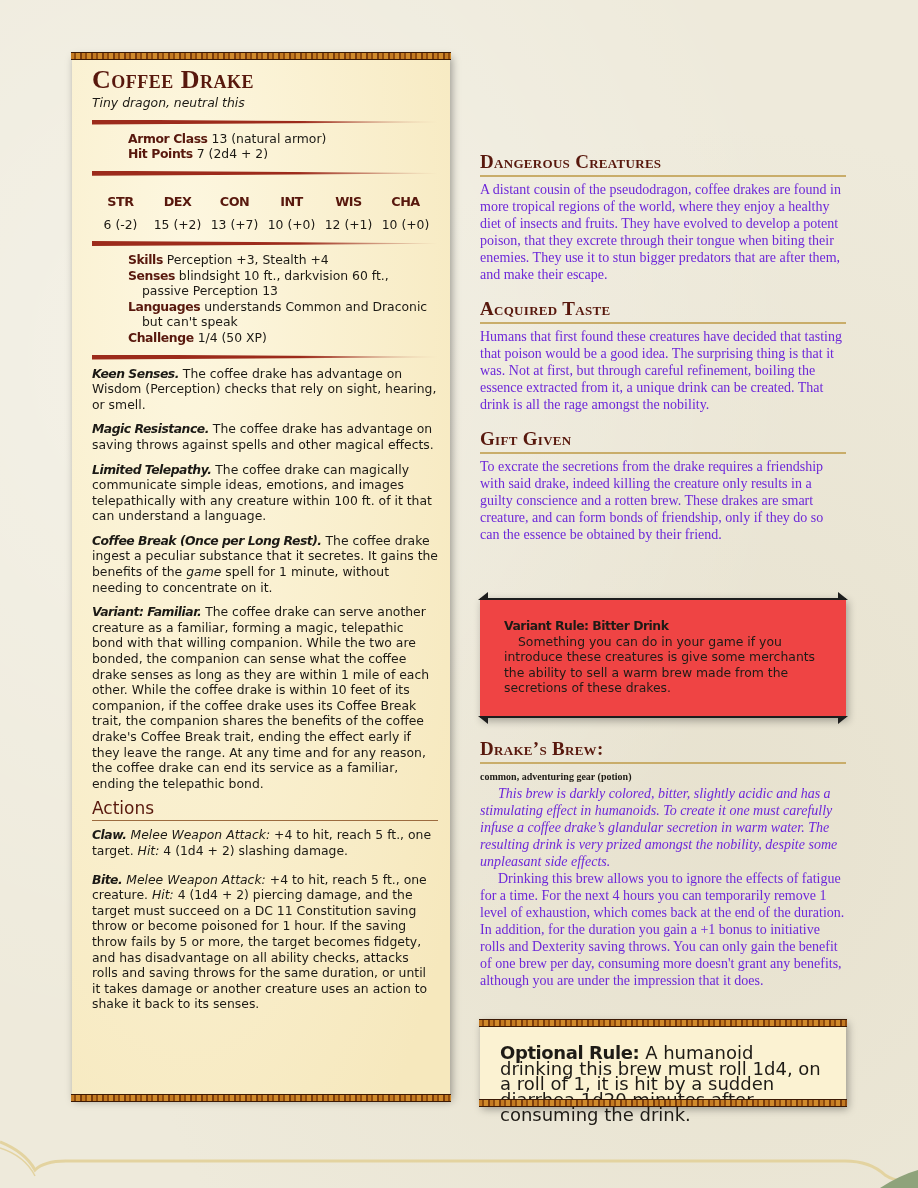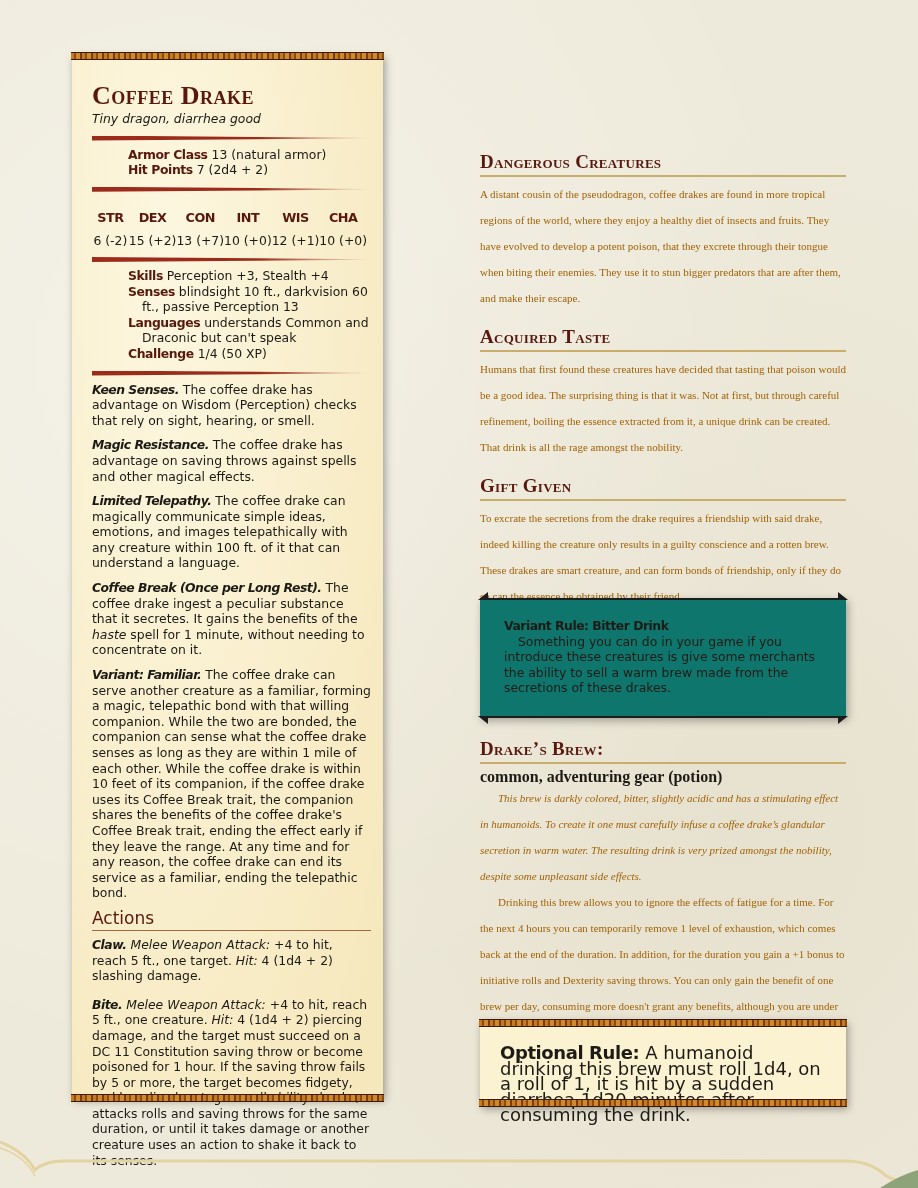--- a/index.html
+++ b/index.html
@@ -8,25 +8,25 @@
     background: #eeeadb;
     background-image:
       radial-gradient(ellipse at 20% 30%, rgba(255,255,255,0.35), rgba(255,255,255,0) 60%),
       radial-gradient(ellipse at 80% 70%, rgba(210,200,170,0.25), rgba(0,0,0,0) 60%);
     position: relative;
     font-family: "Liberation Serif", serif;
     color: #1e1b16;
   }
   
   .statblock {
-    position: absolute; left: 72px; top: 54px; width: 311px; height: 1044px;
+    position: absolute; left: 72px; top: 54px; width: 378px; height: 1044px;
     background: #fbf2d2;
     background-image: radial-gradient(ellipse at 30% 20%, #fdf7e0, #f6e8bd 90%);
     box-shadow: 2px 3px 8px rgba(0,0,0,0.35);
-    padding: 28px 12px 0 20px;
+    padding: 12px 12px 0 20px;
     font-family: "DejaVu Sans", sans-serif;
     font-size: 12.4px; line-height: 15.6px;
     color: #1c1a15;
   }
   .bar-top, .bar-bottom {
     position: absolute; left: -1px; right: -1px; height: 8px;
     background: repeating-linear-gradient(90deg, #c37a22 0 3px, #8f4b0e 3px 5px, #d08a2b 5px 9px, #7b3c0b 9px 11px);
     border-top: 1px solid #3b1a05; border-bottom: 1px solid #3b1a05;
   }
   .bar-top { top: -2px; } .bar-bottom { bottom: -4px; }
@@ -55,59 +55,59 @@
     font-size: 17px; line-height: 22px; color: #58180d; font-weight: normal;
     border-bottom: 1px solid #9c6b3f; margin: 6px 0 6px 0; padding-bottom: 1px;
   }
   
   .right { position: absolute; left: 480px; top: 150px; width: 366px; }
   .sec-h {
     font-family: "Liberation Serif", serif; font-variant: small-caps; font-weight: bold;
     font-size: 19px; line-height: 24px; color: #58180d; letter-spacing: 0.3px;
     border-bottom: 2px solid #c9ad6a; padding-bottom: 1px; margin-bottom: 4px;
   }
-  .body-t { font-size: 11px; line-height: 26px; color: #a16207; }
+  .body-t { font-size: 14px; line-height: 17px; color: #6d28d9; }
   .sec { margin-bottom: 14px; }
   .note {
     position: absolute; left: 480px; top: 598px; width: 366px; height: 120px;
-    background: #0f766e; box-shadow: 2px 3px 8px rgba(0,0,0,0.3);
+    background: #ef4444; box-shadow: 2px 3px 8px rgba(0,0,0,0.3);
     border-top: 2px solid #1d1d1d; border-bottom: 2px solid #1d1d1d;
     padding: 18px 24px 0 24px;
     font-family: "DejaVu Sans", sans-serif; font-size: 12.4px; line-height: 15.6px;
   }
   .note::before, .note::after, .note .cb1, .note .cb2 {
     content: ""; position: absolute; width: 0; height: 0;
   }
   .note::before { left: -2px; top: -8px; border-right: 10px solid #1d1d1d; border-top: 8px solid transparent; }
   .note::after { right: -2px; top: -8px; border-left: 10px solid #1d1d1d; border-top: 8px solid transparent; }
   .note .cb1 { left: -2px; bottom: -8px; border-right: 10px solid #1d1d1d; border-bottom: 8px solid transparent; }
   .note .cb2 { right: -2px; bottom: -8px; border-left: 10px solid #1d1d1d; border-bottom: 8px solid transparent; }
   .note-title { font-weight: bold; letter-spacing: -0.5px; }
   .note-body { text-indent: 14px; }
   .brew { position: absolute; left: 480px; top: 737px; width: 366px; }
-  .brew-sub { font-weight: bold; font-size: 16px; line-height: 17px; }
+  .brew-sub { font-weight: bold; font-size: 10px; line-height: 17px; }
   .indent { text-indent: 18px; }
   .italic { font-style: italic; }
   .opt {
     position: absolute; left: 480px; top: 1020px; width: 366px; height: 86px;
     background: #fbf2d2; box-shadow: 2px 3px 8px rgba(0,0,0,0.35);
     padding: 25px 20px 0 20px;
     font-family: "DejaVu Sans", sans-serif; font-size: 18px; line-height: 15.6px;
   }
   .opt .bar-top { top: -1px; } .opt .bar-bottom { bottom: -1px; }
   .opt b { letter-spacing: -0.4px; }
   .footer-line { position: absolute; left: 0; top: 1130px; width: 918px; height: 58px; }
 </style>
 </head>
 <body>
 
 <div class="statblock">
   <div class="bar-top"></div>
   <div class="sb-name">Coffee Drake</div>
-  <div class="sb-type">Tiny dragon, diarrhea good</div>
+  <div class="sb-type">Tiny dragon, neutral this</div>
   <div class="taper"></div>
 
   <div class="prop"><b>Armor Class</b> <span>13 (natural armor)</span></div>
   <div class="prop"><b>Hit Points</b> <span>7 (2d4 + 2)</span></div>
 
   <div class="taper"></div>
 
   <div class="abilities">
     <div class="ab">
         <div class="lbl">STR</div>
@@ -141,21 +141,21 @@
   <div class="prop hang"><b>Senses</b> <span>blindsight 10 ft., darkvision 60 ft., passive Perception 13</span></div>
   <div class="prop hang"><b>Languages</b> <span>understands Common and Draconic but can't speak</span></div>
   <div class="prop hang"><b>Challenge</b> <span>1/4 (50 XP)</span></div>
 
   <div class="taper"></div>
 
   <div>
     <p class="trait"><span class="tname">Keen Senses.</span> <span>The coffee drake has advantage on Wisdom (Perception) checks that rely on sight, hearing, or smell.</span></p>
     <p class="trait"><span class="tname">Magic Resistance.</span> <span>The coffee drake has advantage on saving throws against spells and other magical effects.</span></p>
     <p class="trait"><span class="tname">Limited Telepathy.</span> <span>The coffee drake can magically communicate simple ideas, emotions, and images telepathically with any creature within 100 ft. of it that can understand a language.</span></p>
-    <p class="trait"><span class="tname">Coffee Break (Once per Long Rest).</span> <span>The coffee drake ingest a peculiar substance that it secretes. It gains the benefits of the</span> <i>haste</i> <span>spell for 1 minute, without needing to concentrate on it.</span></p>
+    <p class="trait"><span class="tname">Coffee Break (Once per Long Rest).</span> <span>The coffee drake ingest a peculiar substance that it secretes. It gains the benefits of the</span> <i>game</i> <span>spell for 1 minute, without needing to concentrate on it.</span></p>
     <p class="trait"><span class="tname">Variant: Familiar.</span> <span>The coffee drake can serve another creature as a familiar, forming a magic, telepathic bond with that willing companion. While the two are bonded, the companion can sense what the coffee drake senses as long as they are within 1 mile of each other. While the coffee drake is within 10 feet of its companion, if the coffee drake uses its Coffee Break trait, the companion shares the benefits of the coffee drake's Coffee Break trait, ending the effect early if they leave the range. At any time and for any reason, the coffee drake can end its service as a familiar, ending the telepathic bond.</span></p>
   </div>
 
   <h3 class="actions-h">Actions</h3>
 
   <div>
     <p class="trait"><span class="tname">Claw.</span> <i>Melee Weapon Attack:</i> <span>+4 to hit, reach 5 ft., one target.</span> <i>Hit:</i> <span>4 (1d4 + 2) slashing damage.</span></p>
     <p class="trait" style="margin-top:13px"><span class="tname">Bite.</span> <i>Melee Weapon Attack:</i> <span>+4 to hit, reach 5 ft., one creature.</span> <i>Hit:</i> <span>4 (1d4 + 2) piercing damage, and the target must succeed on a DC 11 Constitution saving throw or become poisoned for 1 hour. If the saving throw fails by 5 or more, the target becomes fidgety, and has disadvantage on all ability checks, attacks rolls and saving throws for the same duration, or until it takes damage or another creature uses an action to shake it back to its senses.</span></p>
   </div>
 

